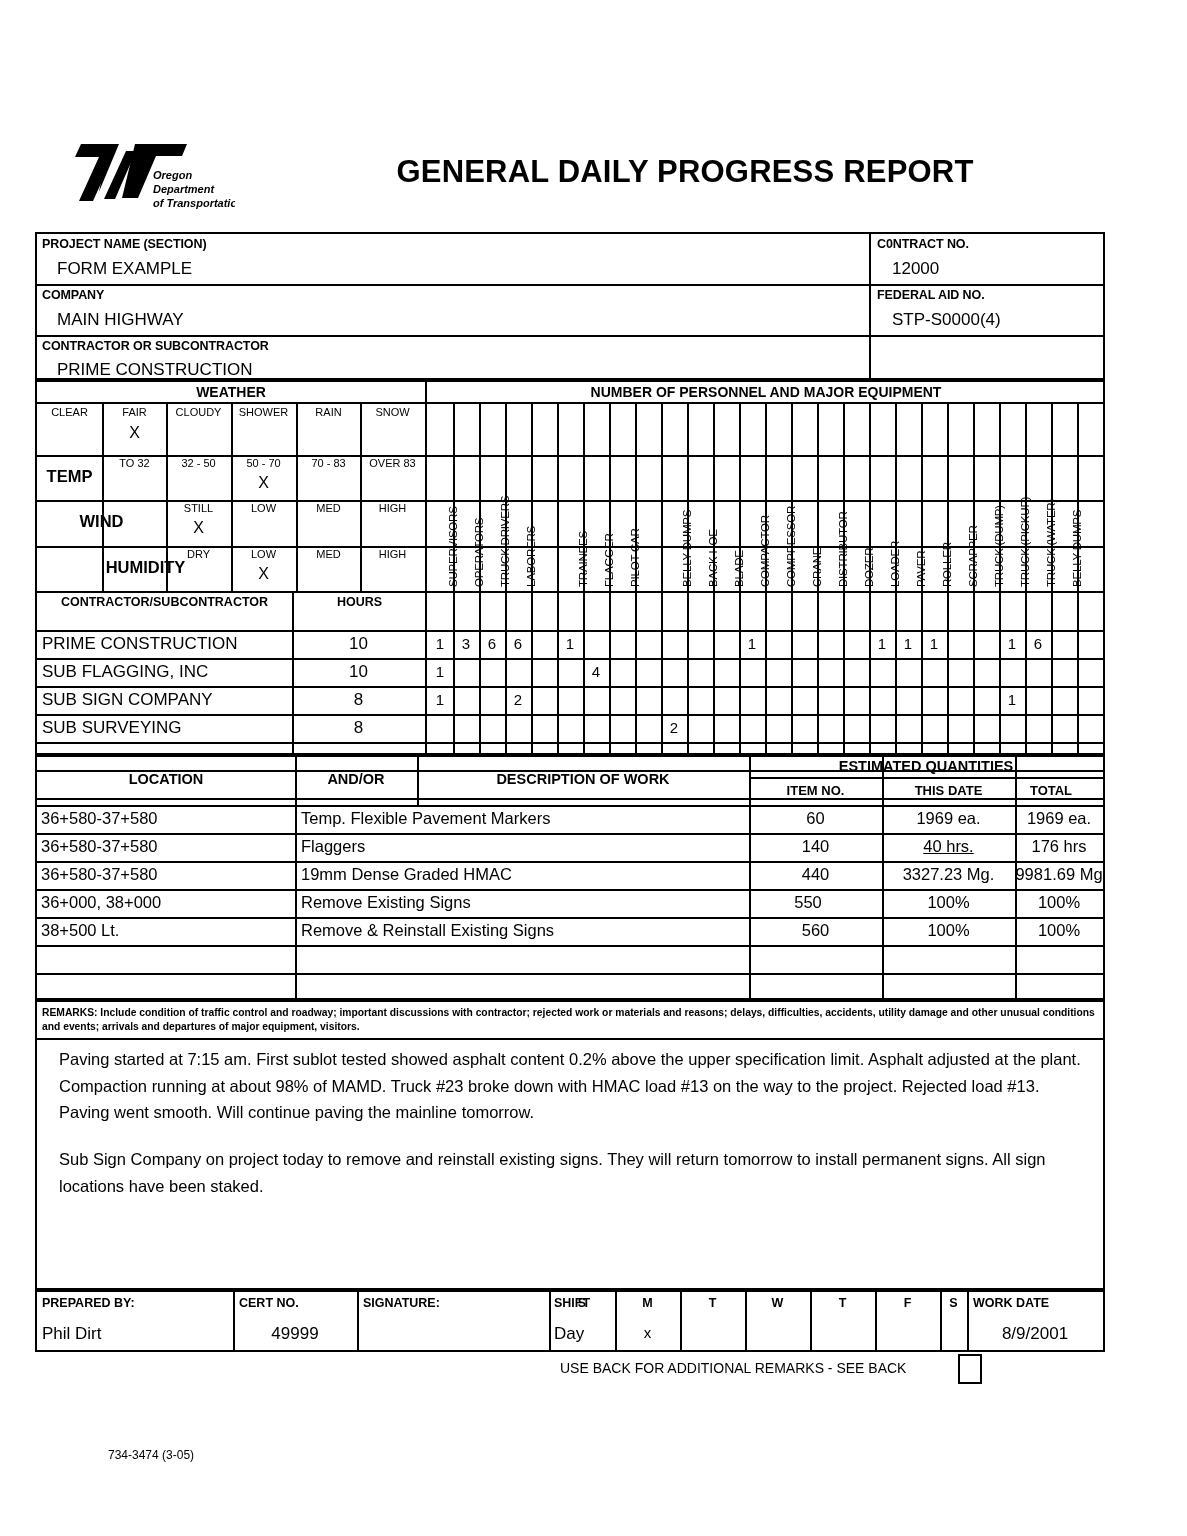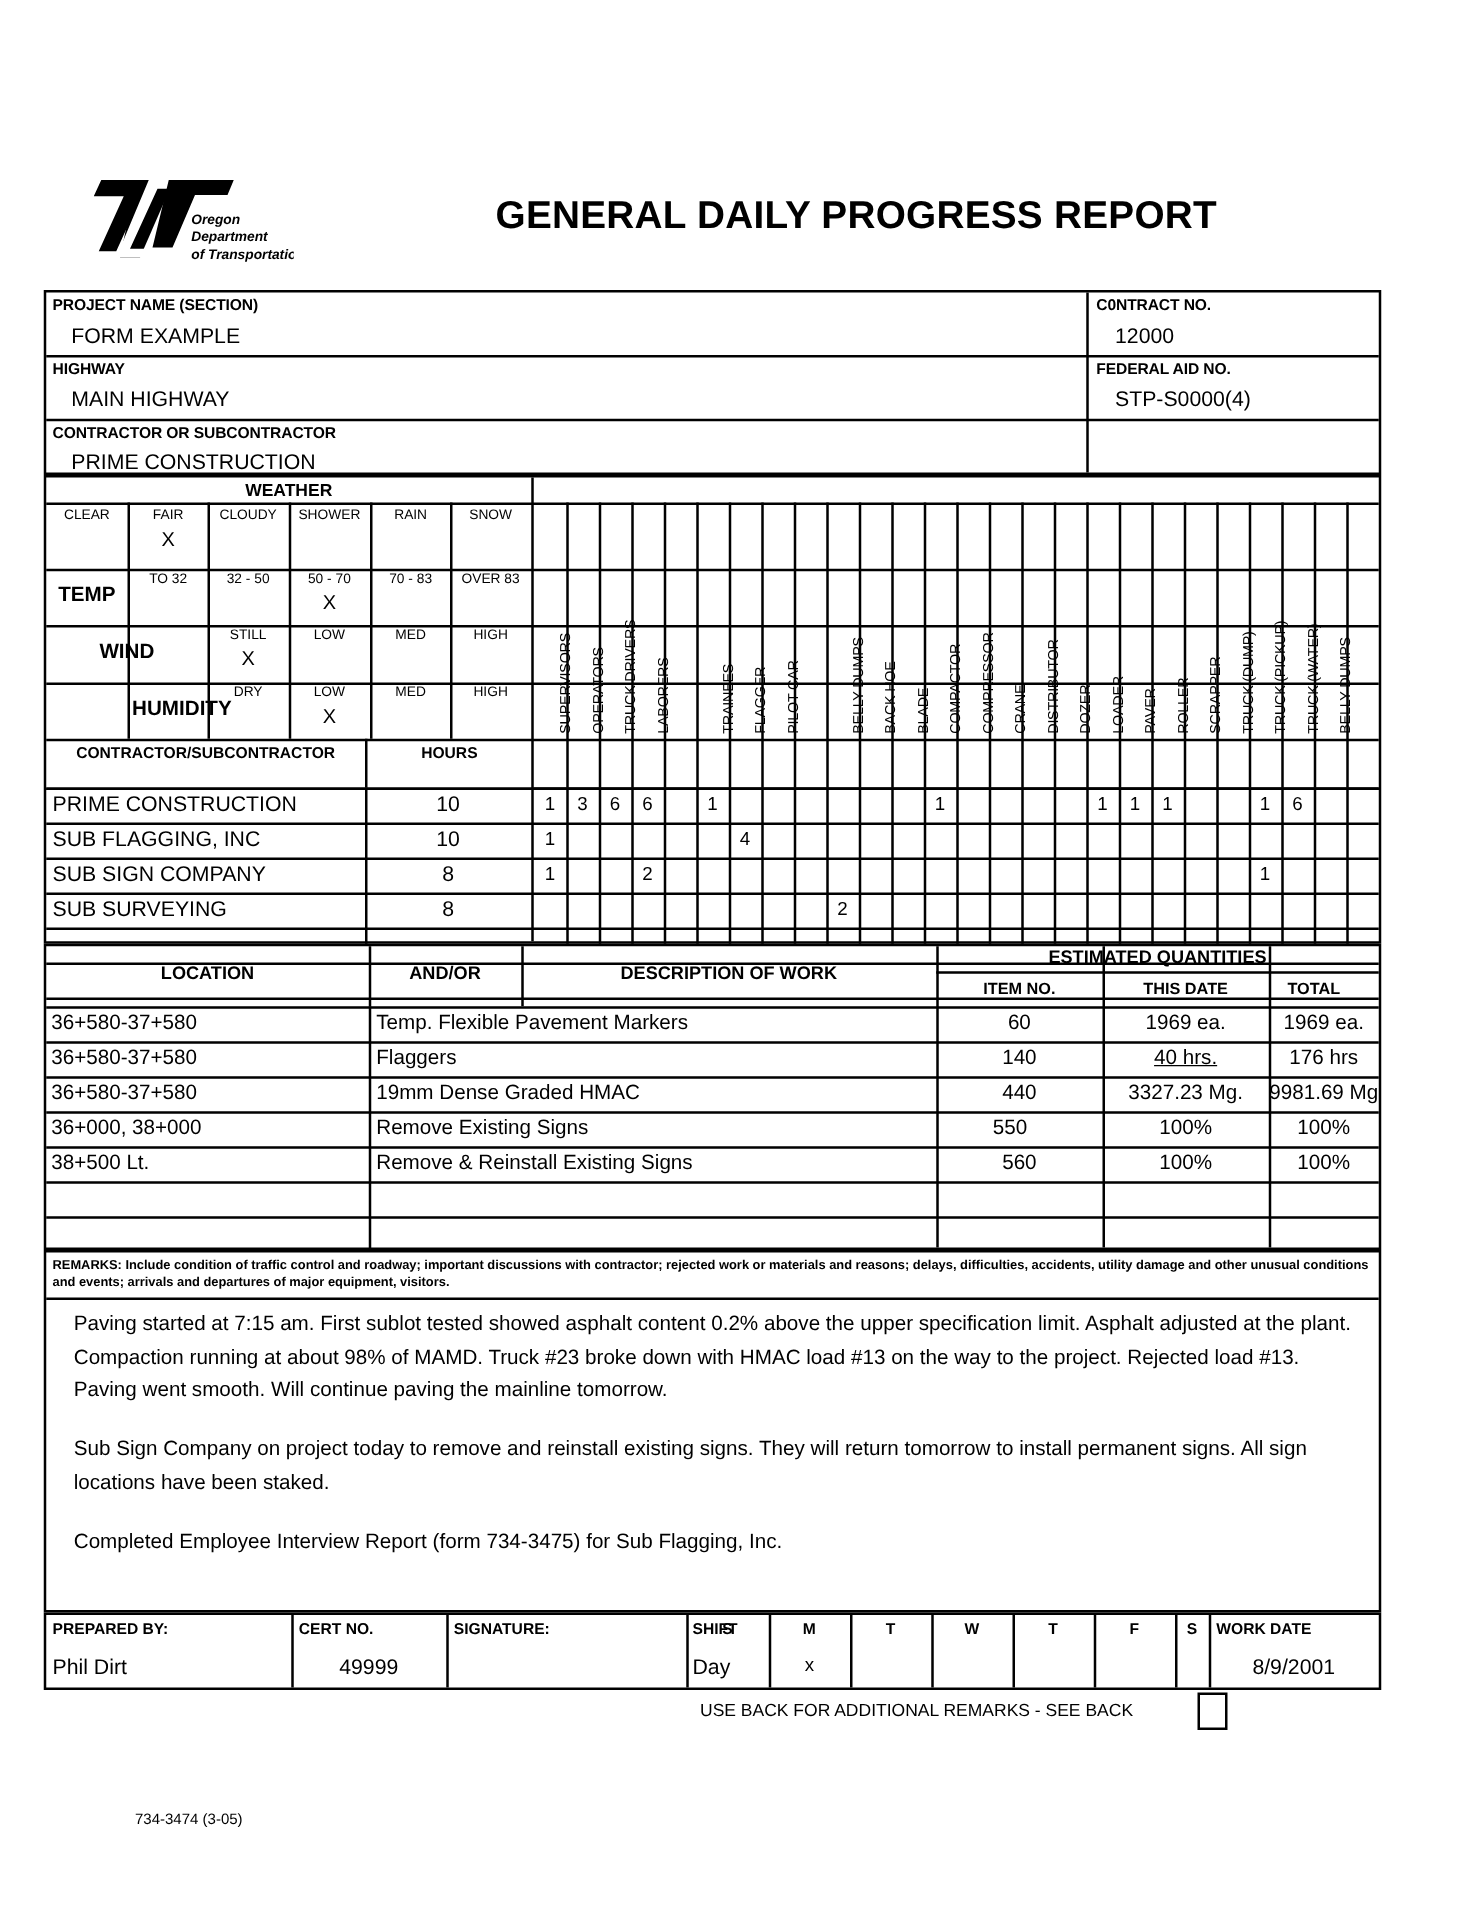--- a/index.html
+++ b/index.html
@@ -86,35 +86,36 @@
   <div class="frame" id="topblock">
     <div class="vline" style="left:832px;"></div>
     <div class="hline" style="top:50px;"></div>
     <div class="hline" style="top:101px;"></div>
 
     <div class="cellLabel" style="left:5px;top:3px;">PROJECT NAME (SECTION)</div>
     <div class="cellValue" style="left:20px;top:25px;">FORM EXAMPLE</div>
     <div class="cellLabel" style="left:840px;top:3px;">C0NTRACT NO.</div>
     <div class="cellValue" style="left:855px;top:25px;">12000</div>
 
-    <div class="cellLabel" style="left:5px;top:54px;">HIGHWAY</div>
+    <div class="cellLabel" style="left:5px;top:54px;">COMPANY</div>
     <div class="cellValue" style="left:20px;top:76px;">MAIN HIGHWAY</div>
     <div class="cellLabel" style="left:840px;top:54px;">FEDERAL AID NO.</div>
     <div class="cellValue" style="left:855px;top:76px;">STP-S0000(4)</div>
 
     <div class="cellLabel" style="left:5px;top:105px;">CONTRACTOR OR SUBCONTRACTOR</div>
     <div class="cellValue" style="left:20px;top:126px;">PRIME CONSTRUCTION</div>
   </div>
 
   <div class="frame" id="midblock">
 
     <div class="vline" style="left:388px;top:0;bottom:0;"></div>
 
     <div class="hline" style="top:20px;"></div>
     <div class="wx-head" style="left:0;top:2px;width:388px;">WEATHER</div>
+    <div class="wx-head" style="left:390px;top:2px;width:678px;">NUMBER OF PERSONNEL AND MAJOR EQUIPMENT</div>
 
     <div id="wxgrid">
         <div class="hline" style="top:73px;"></div>
         <div class="hline" style="top:118px;"></div>
         <div class="hline" style="top:164px;"></div>
         <div class="hline" style="top:209px;"></div>
         <div class="hline" style="top:248px;"></div>
         <div class="hline" style="top:248px;"></div>
         <div class="vline" style="left:65px;top:20px;height:189px;"></div>
         <div class="vline" style="left:129px;top:20px;height:189px;"></div>
@@ -317,21 +318,20 @@
         <div class="vline" style="left:258px;top:48px;height:195px;"></div>
       </div>
   </div>
 
   <div class="frame" id="rblock">
     <div class="hline" style="top:36px;"></div>
     <div class="rem-note">REMARKS: Include condition of traffic control and roadway; important discussions with contractor; rejected work or materials and reasons; delays, difficulties, accidents, utility damage and other unusual conditions and events; arrivals and departures of major equipment, visitors.</div>
     <div class="rem-body" id="rembody">
         <p>Paving started at 7:15 am.  First sublot tested showed asphalt content 0.2% above the upper specification limit.  Asphalt adjusted at the plant.  Compaction running at about 98% of MAMD.  Truck #23 broke down with HMAC load #13 on the way to the project.  Rejected load #13.  Paving went smooth.  Will continue paving the mainline tomorrow.</p>
         <p>Sub Sign Company on project today to remove and reinstall existing signs.  They will return tomorrow to install permanent signs.  All sign locations have been staked.</p>
-        <p>Completed Employee Interview Report (form 734-3475) for Sub Flagging, Inc.</p>
       </div>
   </div>
 
   <div class="frame" id="fblock">
     <div class="hline" style="top:26px;left:0;width:0;"></div>
     <div class="vline" style="left:196px;"></div>
     <div class="vline" style="left:320px;"></div>
     <div class="vline" style="left:512px;"></div>
     <div class="vline" style="left:578px;"></div>
     <div class="vline" style="left:643px;"></div>

